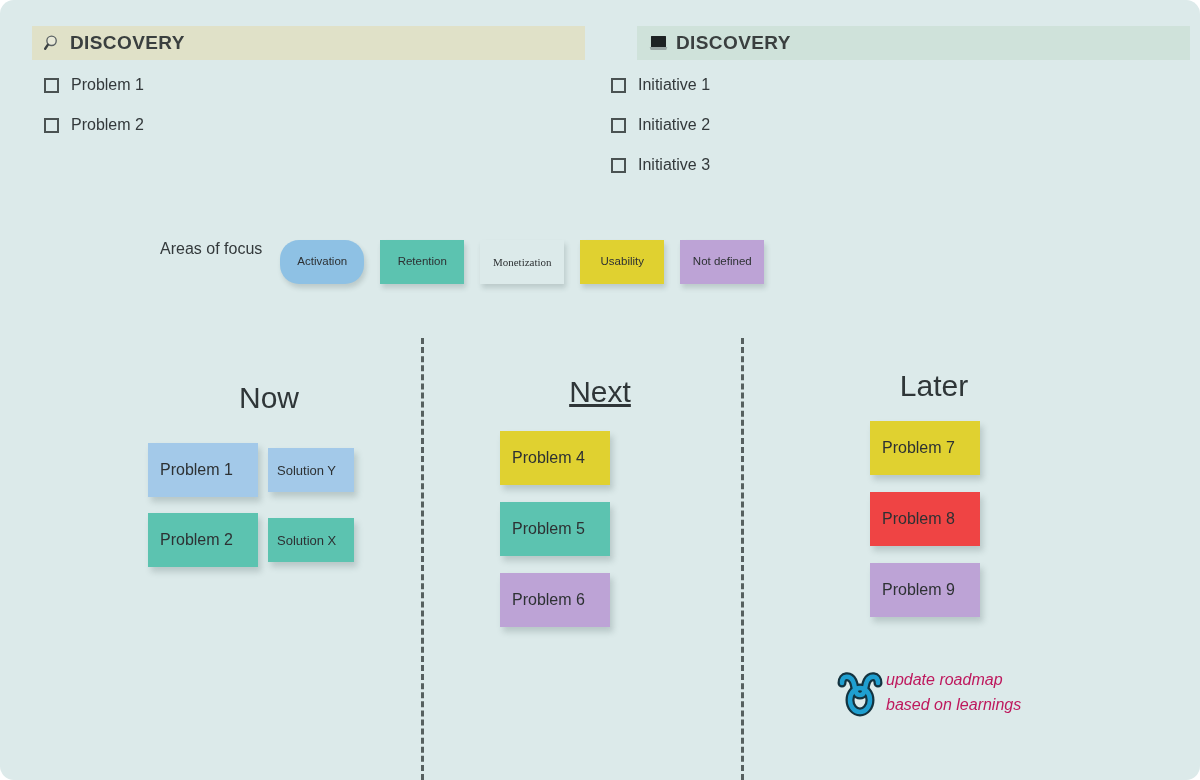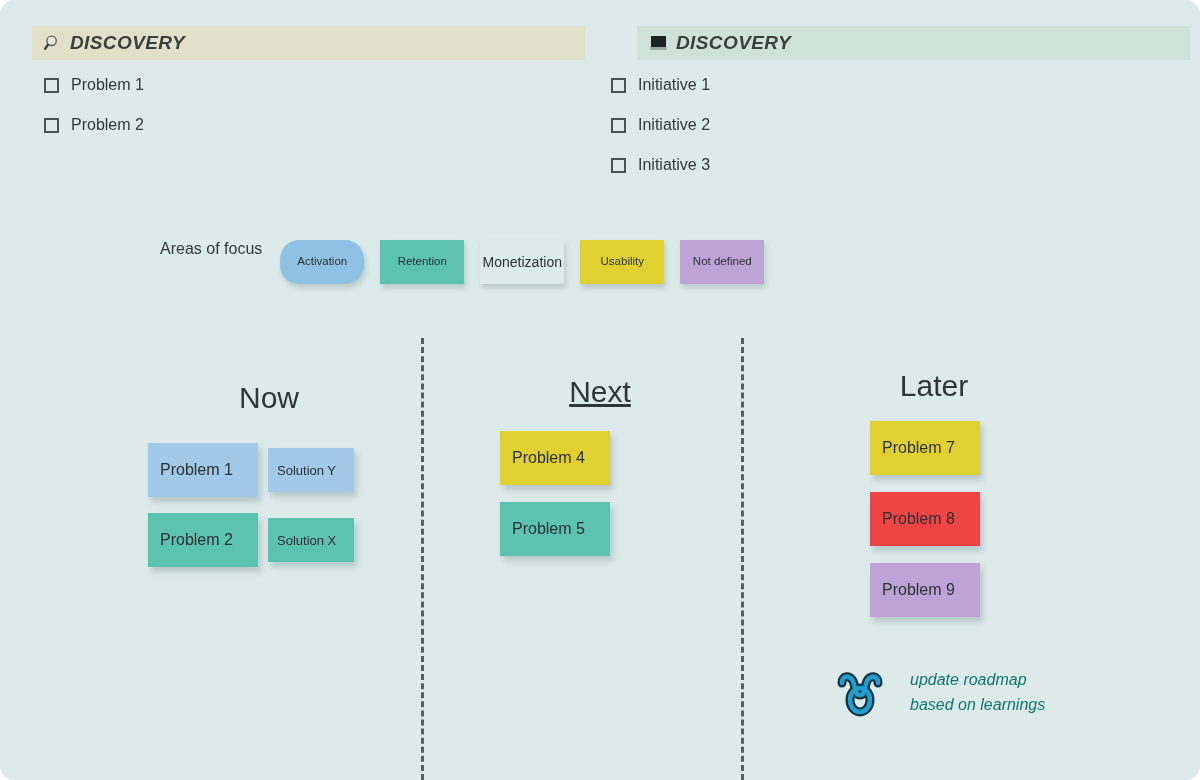--- a/index.html
+++ b/index.html
@@ -45,21 +45,20 @@
     top: 26px;
     width: 553px;
     background: #cfe2da;
   }
   .band-title {
     font-size: 19px;
     font-weight: bold;
     letter-spacing: 0.4px;
     color: #3a3f3f;
     margin-left: 8px;
-    font-style: italic;
   }
 
   .icon-mag { width: 18px; height: 18px; display: block; }
   .icon-laptop { width: 19px; height: 17px; display: block; }
 
   
   .checklist {
     position: absolute;
   }
   .checklist-discovery { left: 44px; top: 72px; }
@@ -107,21 +106,21 @@
     align-items: center;
     justify-content: center;
     text-align: center;
     font-size: 11.5px;
     color: #2d3133;
     line-height: 1.15;
     box-shadow: 2px 4px 5px rgba(60,80,80,0.20);
     box-sizing: border-box;
     padding: 0 3px;
   }
-  .focus-note.small-text { font-size: 14px; }
+  .focus-note.small-text { font-size: 11px; font-family: Liberation Serif, serif; }
   .focus-note:last-child { margin-right: 0; }
 
   
   .divider {
     position: absolute;
     top: 338px;
     width: 0;
     height: 442px;
     border-left: 3px dashed #56605f;
   }
@@ -188,24 +187,23 @@
   
   #annotation {
     position: absolute;
     left: 834px;
     top: 668px;
     display: flex;
     align-items: center;
   }
   #loop-icon { width: 52px; height: 48px; display: block; flex: 0 0 auto; }
   #annotation-text {
-    margin-left: 24px;
     font-style: italic;
     font-size: 16px;
-    color: #0f766e;
+    color: #be185d;
     line-height: 1.55;
     white-space: pre-line;
   }
 </style>
 </head>
 <body>
 
 <div id="board">
 
   <div class="band band-discovery">
@@ -304,20 +302,25 @@
     <div class="col-title">Next</div>
     <div class="col-body">
         <div class="note-row">
           <div class="note note-problem" style="background: rgb(224, 209, 48);">
             <span>Problem 4</span>
           </div>
         </div>
         <div class="note-row">
           <div class="note note-problem" style="background: rgb(92, 195, 176);">
             <span>Problem 5</span>
+          </div>
+        </div>
+        <div class="note-row">
+          <div class="note note-problem" style="background: rgb(189, 163, 214);">
+            <span>Problem 6</span>
           </div>
         </div>
       </div>
   </div>
 
   <div class="column" id="col-later">
     <div class="col-title">Later</div>
     <div class="col-body">
         <div class="note-row">
           <div class="note note-problem" style="background: rgb(224, 209, 48);">

